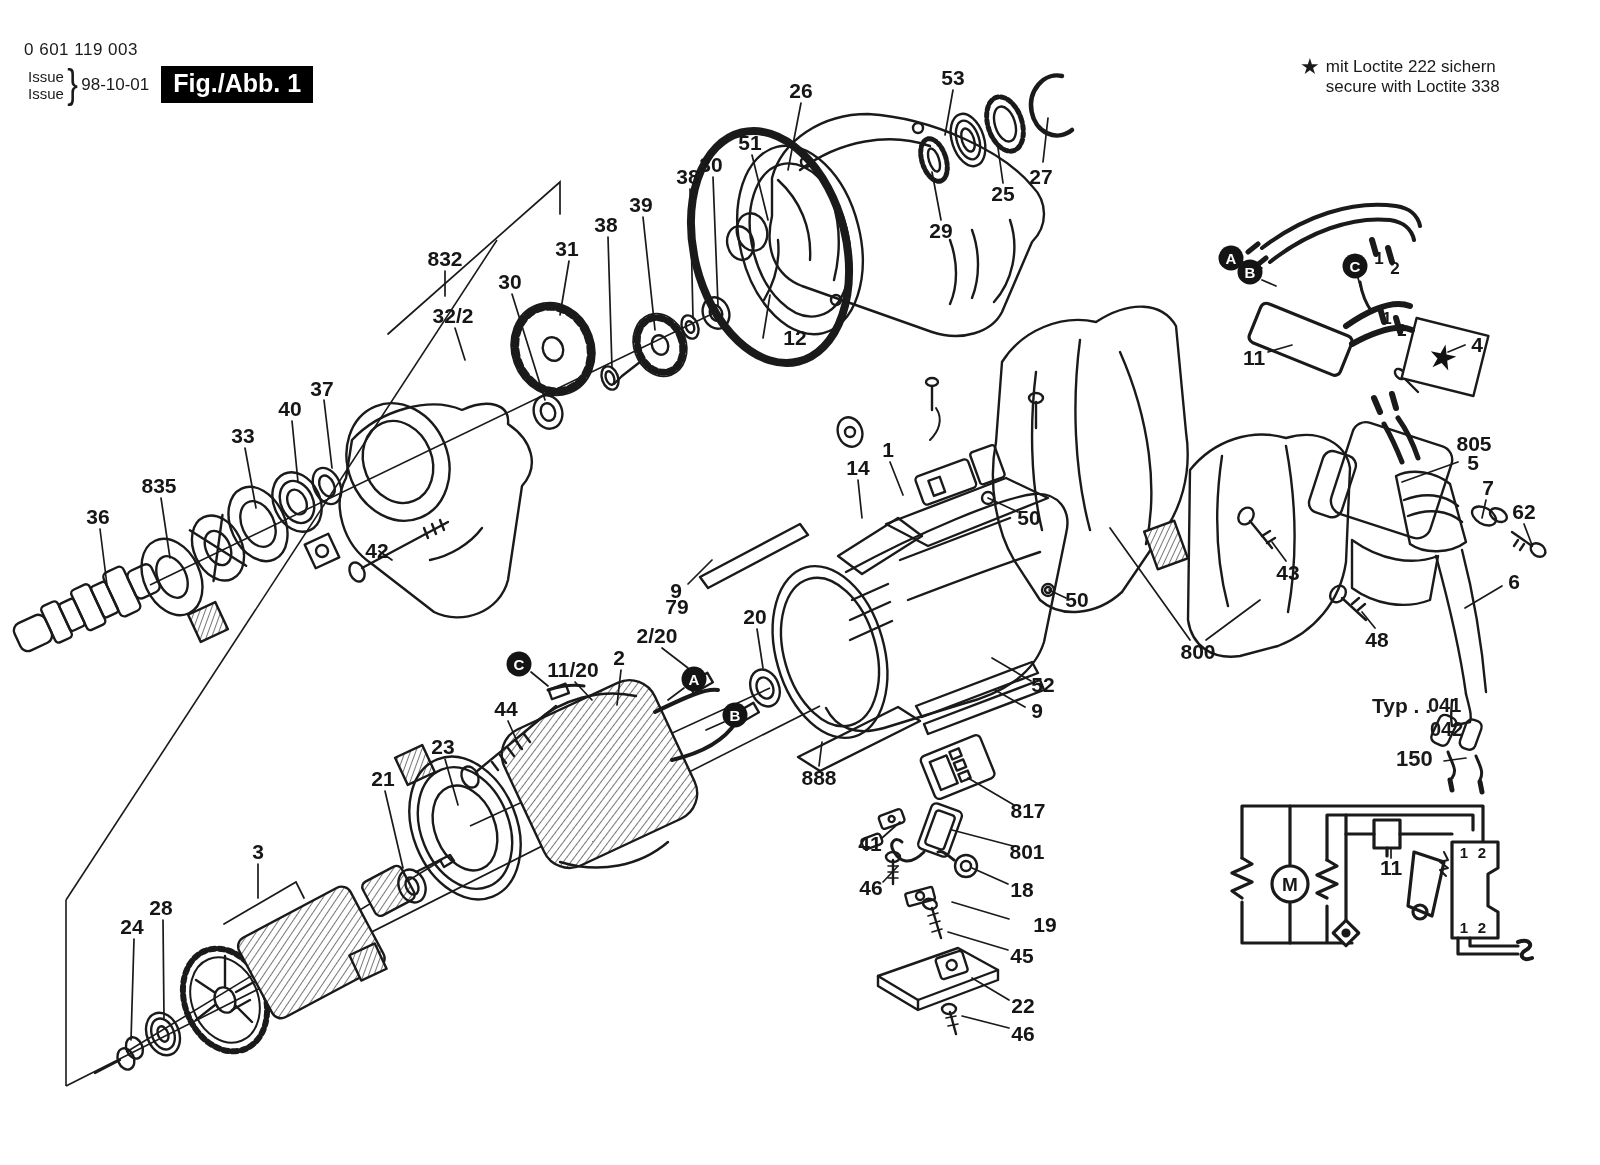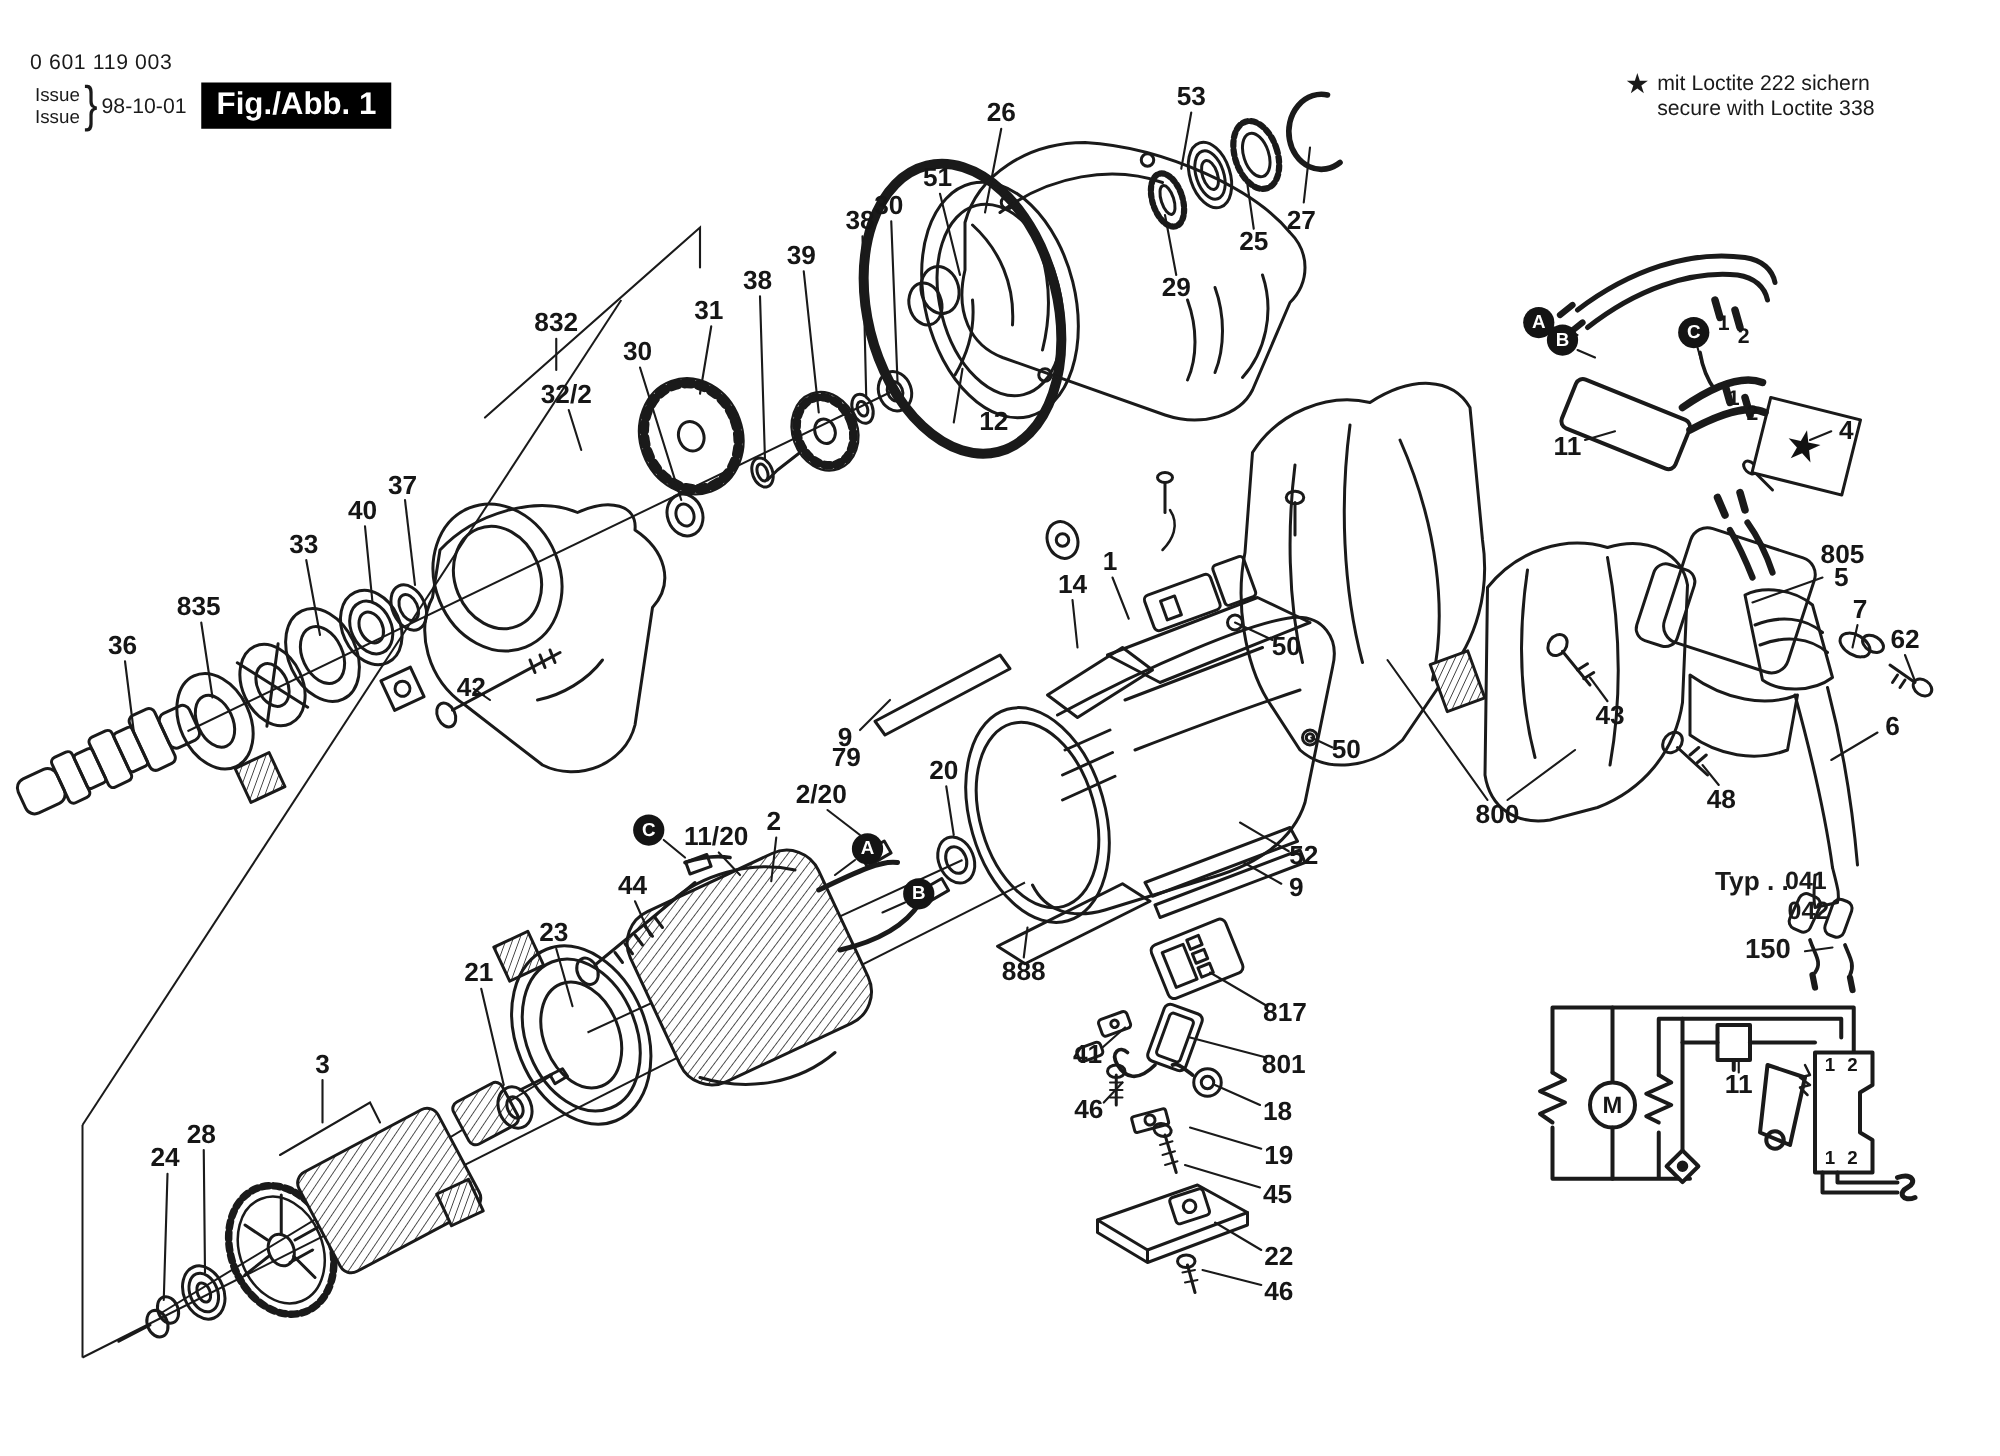--- a/index.html
+++ b/index.html
@@ -509,21 +509,21 @@
       <div class="callout" style="left: 1043px; top: 685px;">52</div>
       <div class="callout" style="left: 1037px; top: 711px;">9</div>
       <div class="callout" style="left: 1077px; top: 600px;">50</div>
       <div class="callout" style="left: 1198px; top: 652px;">800</div>
       <div class="callout" style="left: 1288px; top: 573px;">43</div>
       <div class="callout" style="left: 1028px; top: 811px;">817</div>
       <div class="callout" style="left: 870px; top: 844px;">41</div>
       <div class="callout" style="left: 1027px; top: 852px;">801</div>
       <div class="callout" style="left: 871px; top: 888px;">46</div>
       <div class="callout" style="left: 1022px; top: 890px;">18</div>
-      <div class="callout" style="left: 1023px; top: 925px;">19</div>
+      <div class="callout" style="left: 1045px; top: 925px;">19</div>
       <div class="callout" style="left: 1022px; top: 956px;">45</div>
       <div class="callout" style="left: 1023px; top: 1006px;">22</div>
       <div class="callout" style="left: 1023px; top: 1034px;">46</div>
       <div class="callout" style="left: 1254px; top: 358px;">11</div>
       <div class="callout" style="left: 1477px; top: 345px;">4</div>
       <div class="callout" style="left: 1474px; top: 444px;">805</div>
       <div class="callout" style="left: 1473px; top: 463px;">5</div>
       <div class="callout" style="left: 1488px; top: 488px;">7</div>
       <div class="callout" style="left: 1524px; top: 512px;">62</div>
       <div class="callout" style="left: 1514px; top: 582px;">6</div>

